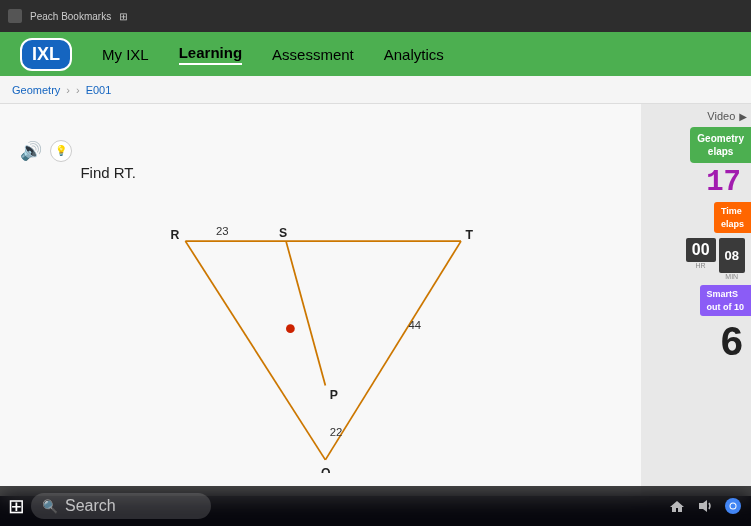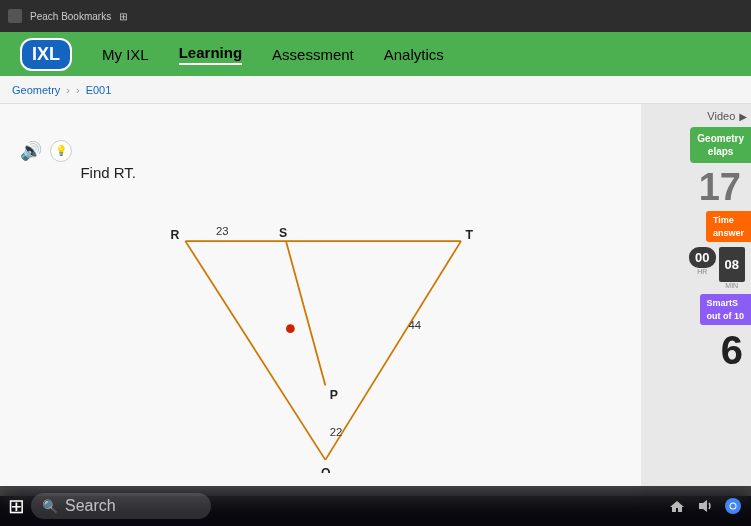--- a/index.html
+++ b/index.html
@@ -239,28 +239,28 @@
     <div style="display: flex; align-items: center; gap: 4px; margin-right: 4px;">
       <span style="font-size:11px; color:#555; cursor:pointer;">Video</span>
       <span style="font-size:10px; color:#555;">▶</span>
     </div>
 
     <div style="background:#4caf50; color:white; font-size:10px; font-weight:bold; padding:5px 7px; border-radius:4px 0 0 4px; line-height:1.3; cursor:pointer; text-align:center;">
       <span>Geometry</span><br>
       <span>elaps</span>
     </div>
 
-    <div style="font-size:38px; font-weight:bold; color:#737373; margin-right:10px; line-height:1;">17</div>
+    <div style="font-size:29px; font-weight:bold; color:#a21caf; margin-right:10px; line-height:1;font-family:Liberation Mono, monospace;">17</div>
 
     <div style="background:#ff6600; color:white; font-size:9px; font-weight:bold; padding:3px 7px; border-radius:3px 0 0 3px; line-height:1.4; white-space:pre-line; text-align:left;">Time
-answer</div>
+elaps</div>
 
     <div style="display:flex; align-items:flex-start; gap:3px; margin-right:6px;">
       <div style="text-align:center;">
-        <div style="background:#3a3a3a; color:white; font-size:13px; font-weight:bold; padding:3px 6px; border-radius:10px;">00</div>
+        <div style="background:#3a3a3a; color:white; font-size:16px; font-weight:bold; padding:3px 6px; border-radius:2px;">00</div>
         <div style="font-size:7px; color:#888;">HR</div>
       </div>
       <div style="text-align:center;">
         <div style="background:#3a3a3a; color:white; font-size:13px; font-weight:bold; padding:10px 6px; border-radius:2px;">08</div>
         <div style="font-size:7px; color:#888;">MIN</div>
       </div>
     </div>
 
     <div style="background:#8b5cf6; color:white; font-size:9px; font-weight:bold; padding:3px 7px; border-radius:3px 0 0 3px; line-height:1.4; white-space:pre-line;">SmartS
 out of 10</div>

